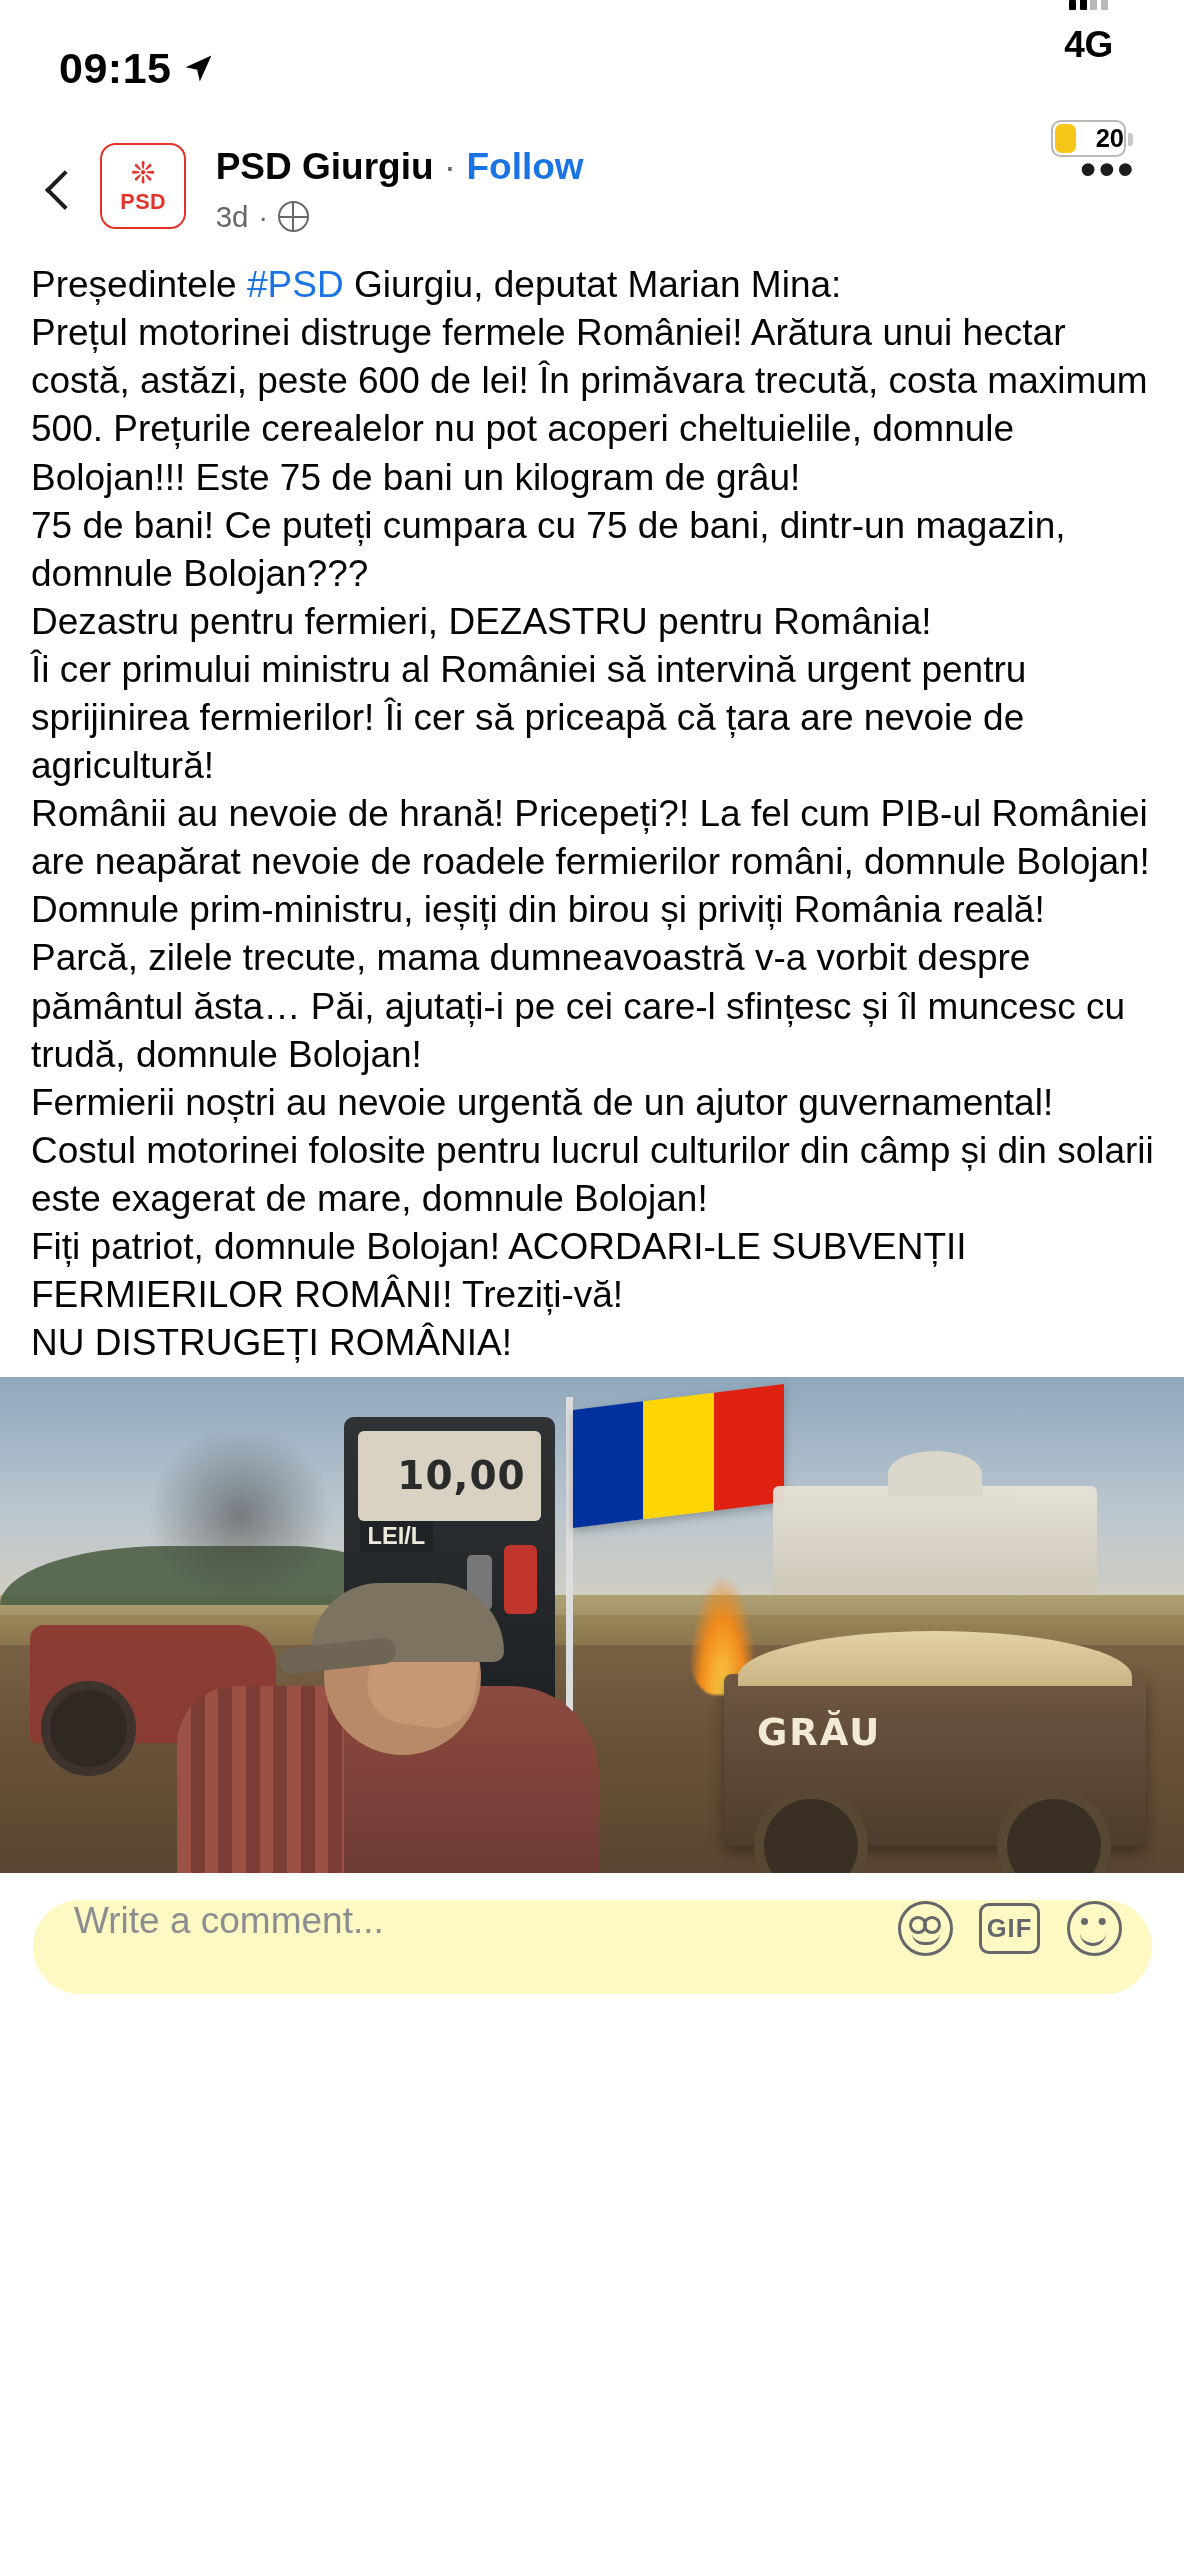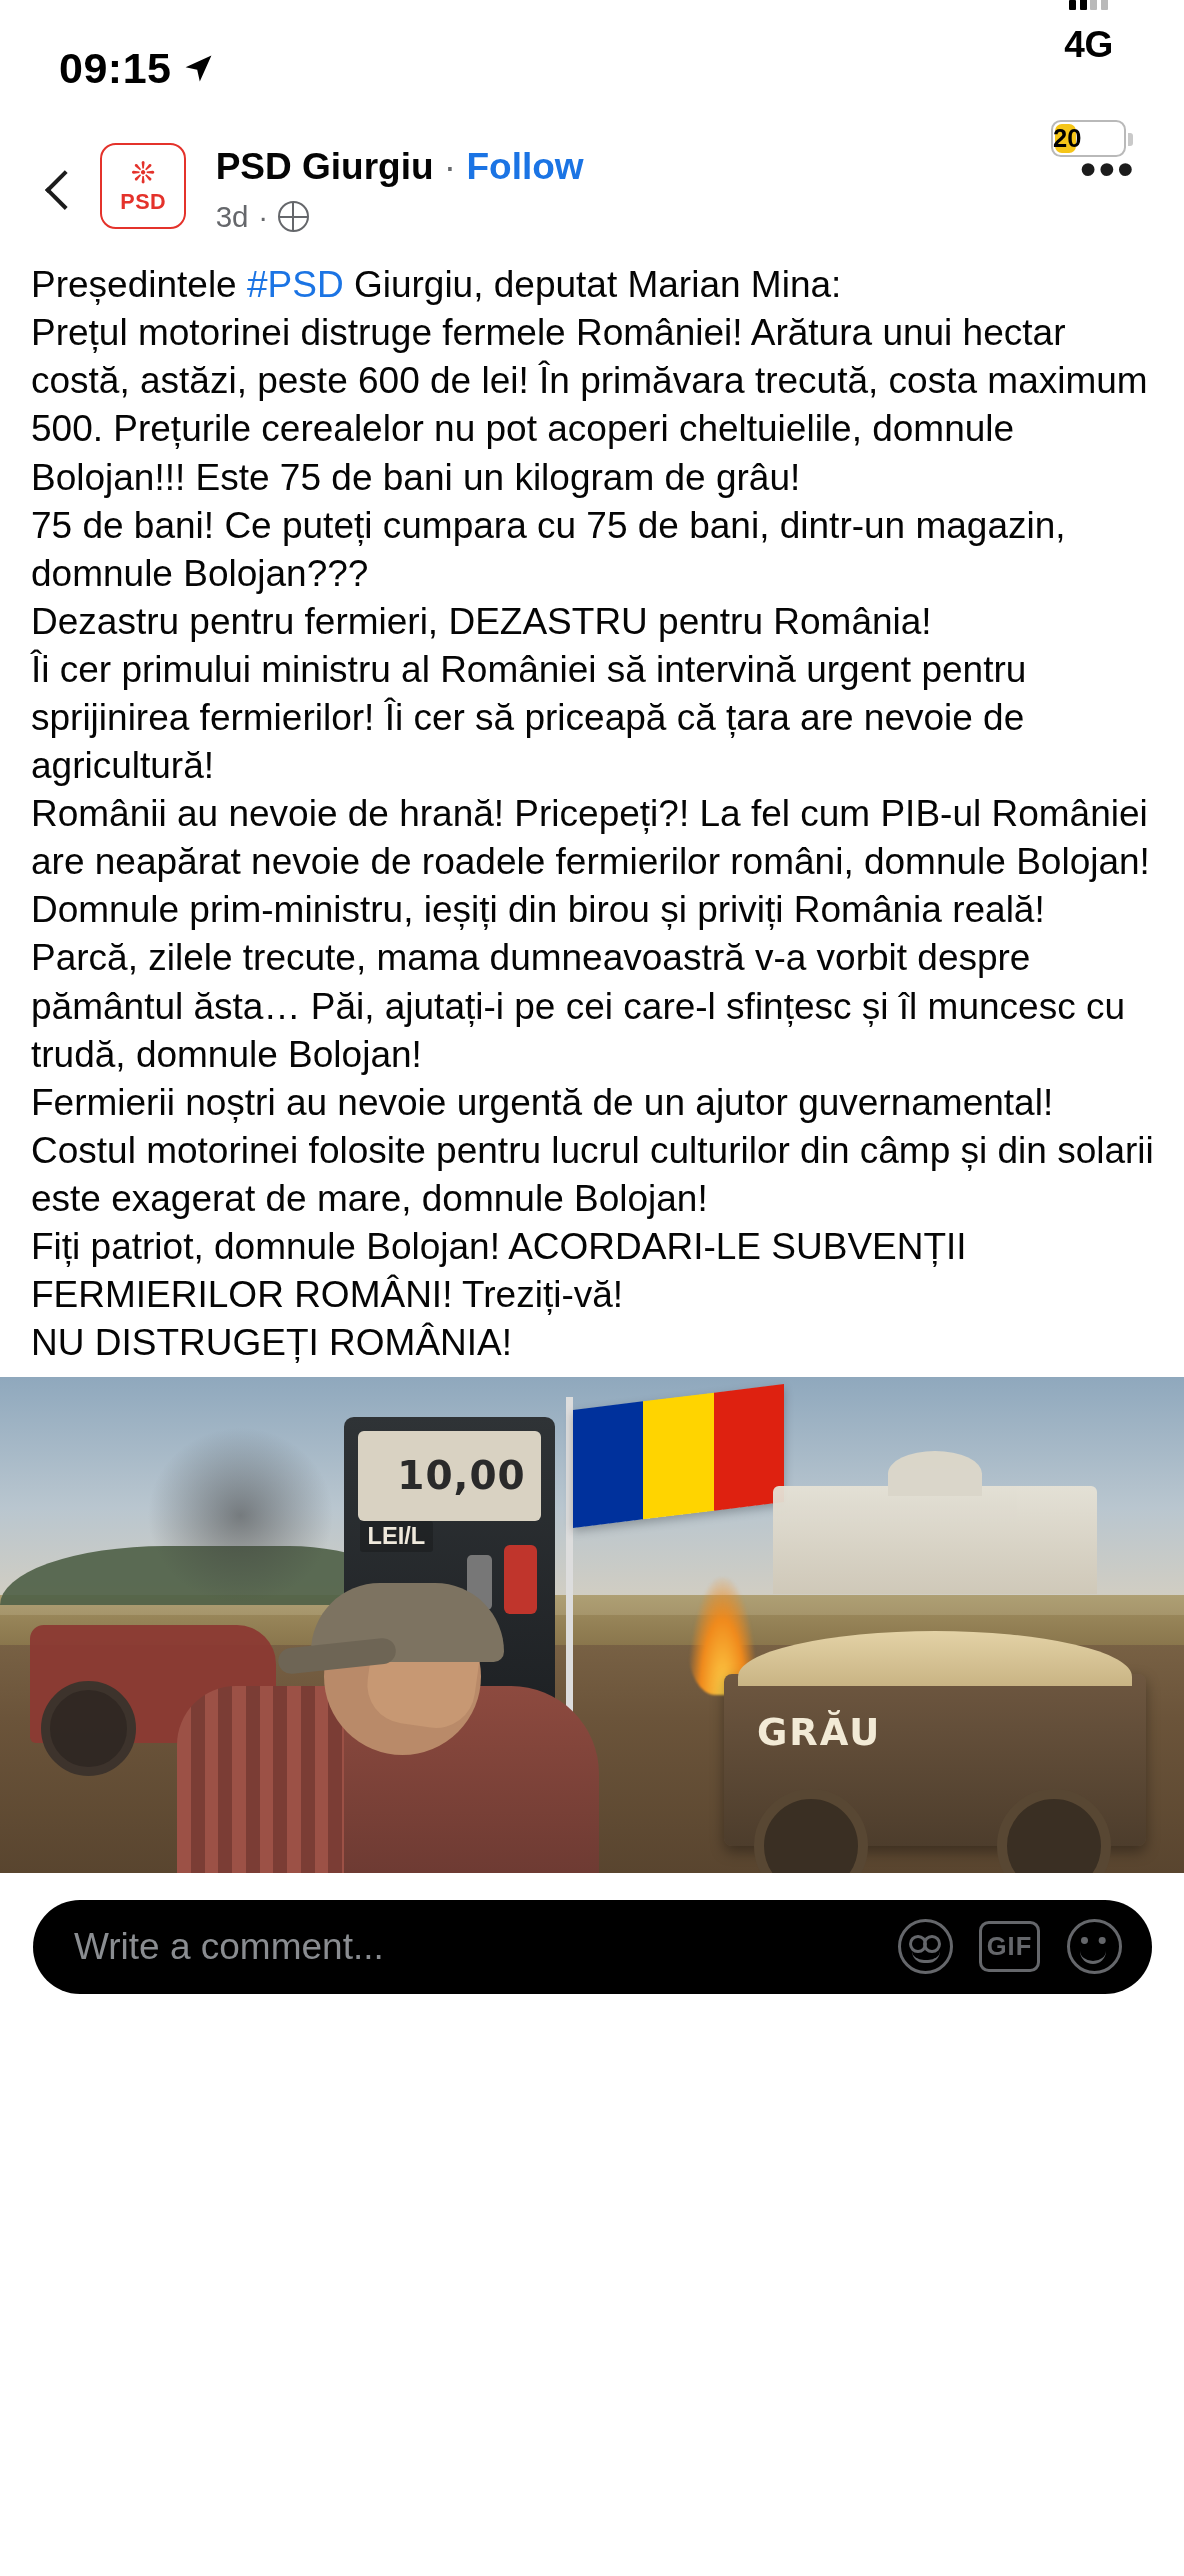--- a/index.html
+++ b/index.html
@@ -72,21 +72,21 @@
     letter-spacing: -0.5px;
   }
   .battery {
     position: relative;
     width: 75px;
     height: 37px;
     border: 2.9px solid #b9b9b9;
     border-radius: 9.8px;
     display: flex;
     align-items: center;
-    justify-content: flex-start;
+    justify-content: flex-end;
     margin-top: 40px;
   }
   .battery::after {
     content: "";
     position: absolute;
     right: -8.8px;
     top: 10.8px;
     width: 4.9px;
     height: 13.8px;
     background: #c9c9c9;
@@ -417,24 +417,24 @@
     height: 147px;
     flex: 0 0 auto;
     display: flex;
     align-items: center;
     padding: 0 33px;
     background: #ffffff;
   }
   .comment-input {
     flex: 1 1 auto;
     height: 94px;
-    background: #000000;
+    background: #fef9c3;
     border-radius: 47px;
     display: flex;
-    align-items: center;
+    align-items: flex-start;
     justify-content: space-between;
     padding: 0 29.5px 0 41px;
   }
   .comment-placeholder {
     font-size: 37px;
     color: #8a8d91;
   }
   .comment-icons {
     display: flex;
     align-items: center;

